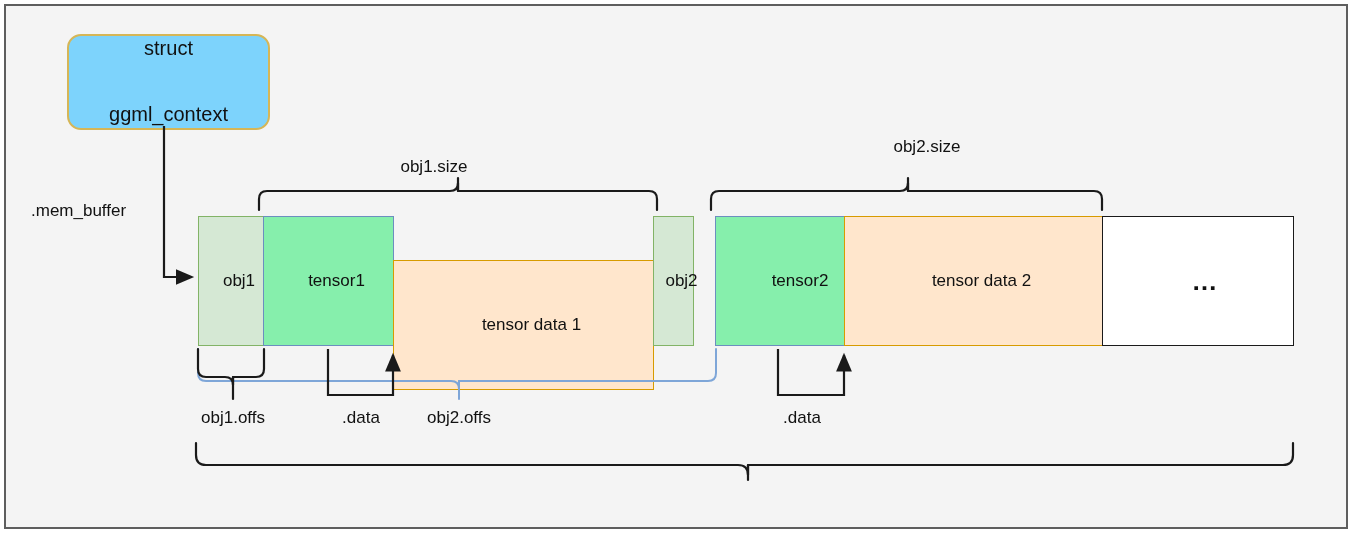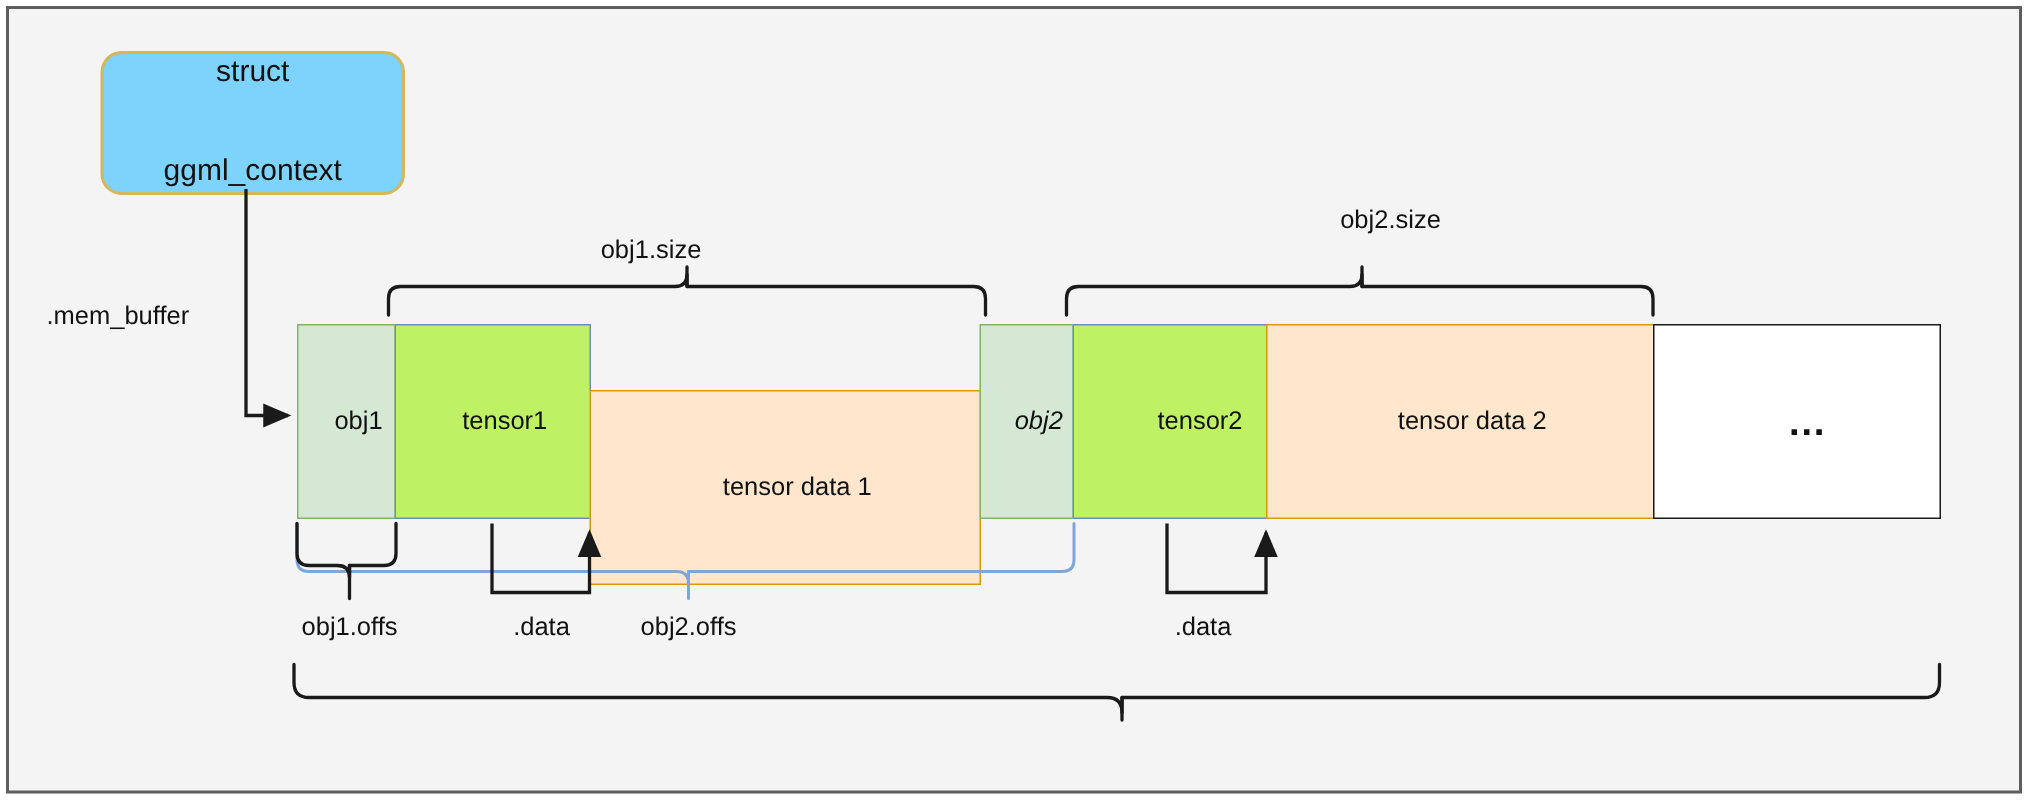--- a/index.html
+++ b/index.html
@@ -55,21 +55,21 @@
     box-sizing: border-box;
     display: flex;
     align-items: center;
     justify-content: center;
     font-size: 17px;
     color: #111111;
     white-space: nowrap;
     padding-left: 16px;
   }
   .blk-green  { background: #d5e8d4; border: 1.6px solid #82b366; }
-  .blk-blue   { background: #bef264; border: 1.6px solid #6c8ebf; }
+  .blk-blue   { background: #86efac; border: 1.6px solid #6c8ebf; }
   .blk-orange { background: #ffe6cc; border: 1.6px solid #d79b00; }
   .blk-white  { background: #ffffff; border: 1.8px solid #1a1a1a; }
 
   
   .lbl {
     position: absolute;
     font-size: 17px;
     color: #111111;
     white-space: nowrap;
   }
@@ -104,21 +104,21 @@
 
   <div class="blk blk-green" style="left:192px;  width:66px;">
     <span>obj1</span>
   </div>
   <div class="blk blk-blue" style="left:257px;  width:131px;">
     <span>tensor1</span>
   </div>
   <div class="blk blk-orange" style="left:387px;  width:261px;margin-top:44px;">
     <span>tensor data 1</span>
   </div>
-  <div class="blk blk-green" style="left:647px;  width:63px;font-style:italic;">
+  <div class="blk blk-green" style="left:647px;  width:41px;">
     <span>obj2</span>
   </div>
   <div class="blk blk-blue" style="left:709px;  width:154px;">
     <span>tensor2</span>
   </div>
   <div class="blk blk-orange" style="left:838px;  width:259px;">
     <span>tensor data 2</span>
   </div>
   <div class="blk blk-white" style="left:1096px; width:192px;">
     <span class="dots">…</span>

